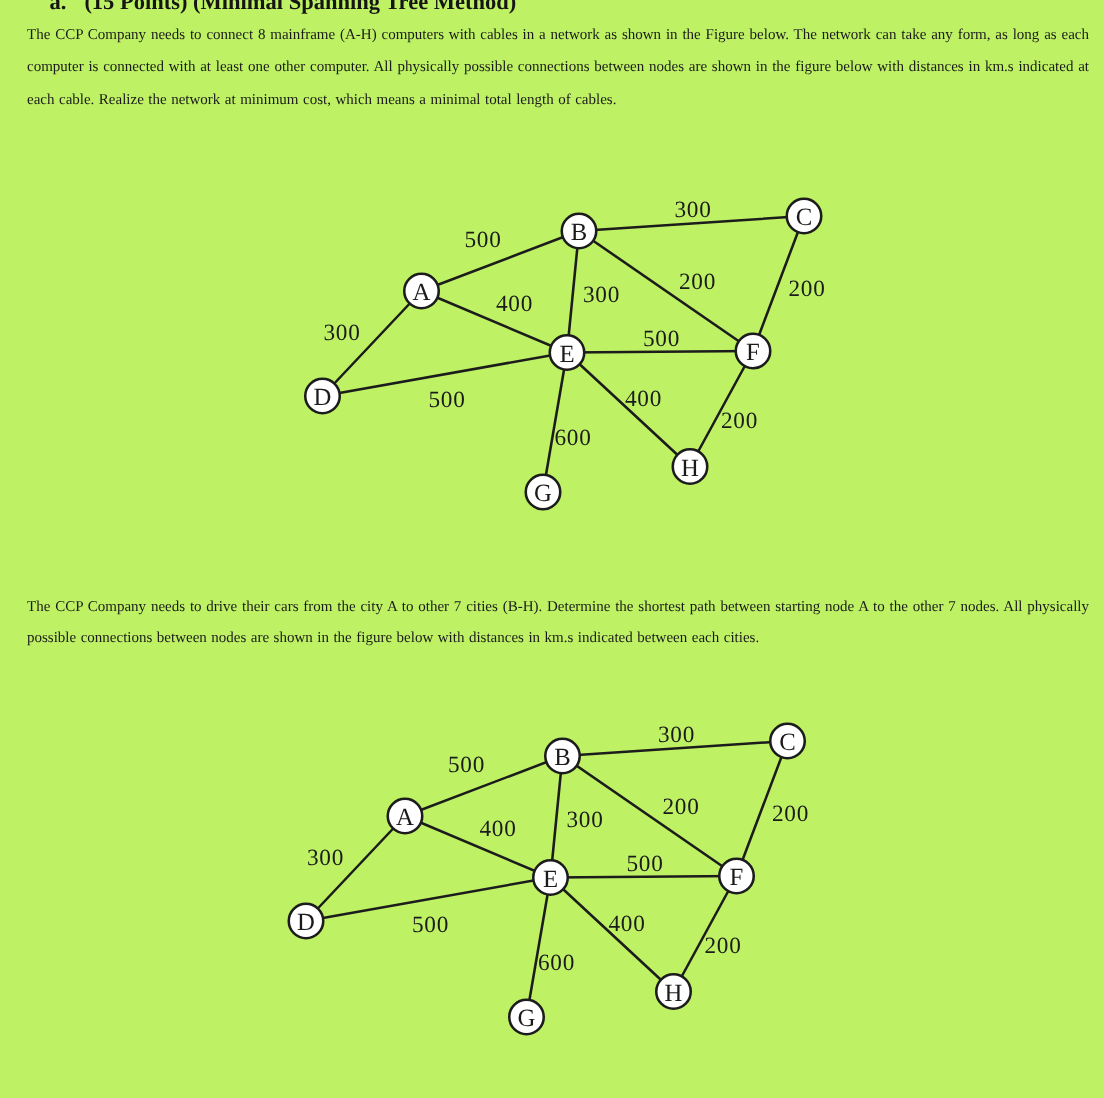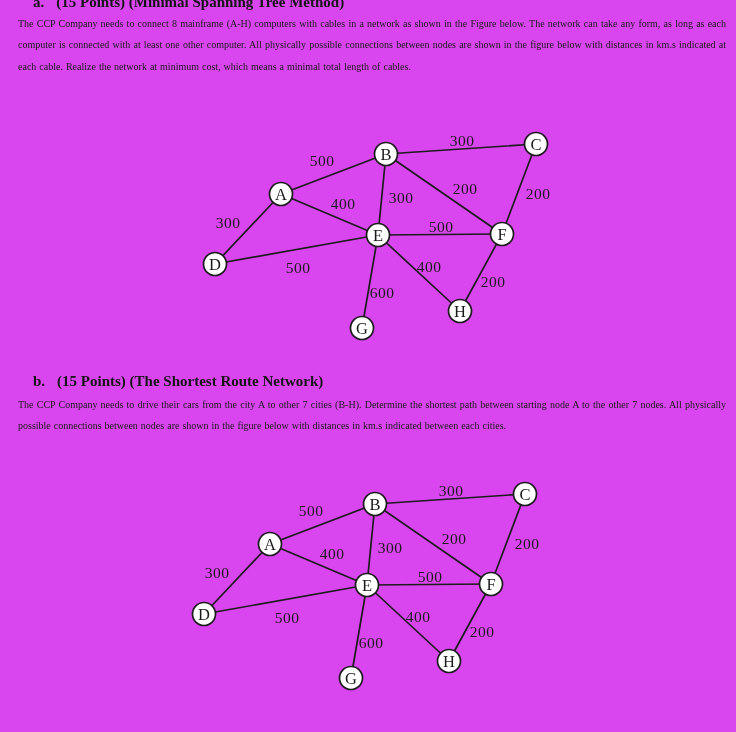--- a/index.html
+++ b/index.html
@@ -9,21 +9,21 @@
   }
   body {
     width: 736px;
     height: 732px;
     overflow: hidden;
   }
   .page {
     position: relative;
     width: 736px;
     height: 732px;
-    background: #d946ef;
+    background: #bef264;
     color: #1b1b1b;
     font-family: "Liberation Serif", serif;
     overflow: hidden;
   }
   .heading {
     position: absolute;
     font-weight: bold;
     font-size: 15px;
     line-height: 19px;
     white-space: nowrap;
@@ -84,23 +84,20 @@
 <body>
 
 <div class="page">
 
   <div class="heading" id="heading-a">
     <span class="hl">a.</span><span>(15 Points) (Minimal Spanning Tree Method)</span>
   </div>
 
   <div class="para" id="para-a">The CCP Company needs to connect 8 mainframe (A-H) computers with cables in a network as shown in the Figure below. The network can take any form, as long as each computer is connected with at least one other computer. All physically possible connections between nodes are shown in the figure below with distances in km.s  indicated at each cable. Realize the network at minimum cost, which means a minimal total length of cables.</div>
 
-  <div class="heading" id="heading-b">
-    <span class="hl">b.</span><span>(15 Points) (The Shortest Route Network)</span>
-  </div>
 
   <div class="para" id="para-b">The CCP Company needs to drive their cars from the city A to other 7 cities (B-H). Determine the shortest path between starting node A to the other 7 nodes. All physically possible connections between nodes are shown in the figure below with distances in km.s  indicated between each cities.</div>
 
   <svg class="graph-layer" id="graph-layer" width="736" height="732" viewBox="0 0 736 732">
       <g>
         <line x1="281" y1="194" x2="386" y2="154" class="edge"></line>
         <line x1="386" y1="154" x2="536" y2="144" class="edge"></line>
         <line x1="281" y1="194" x2="215" y2="264" class="edge"></line>
         <line x1="281" y1="194" x2="378" y2="235" class="edge"></line>
         <line x1="386" y1="154" x2="378" y2="235" class="edge"></line>

